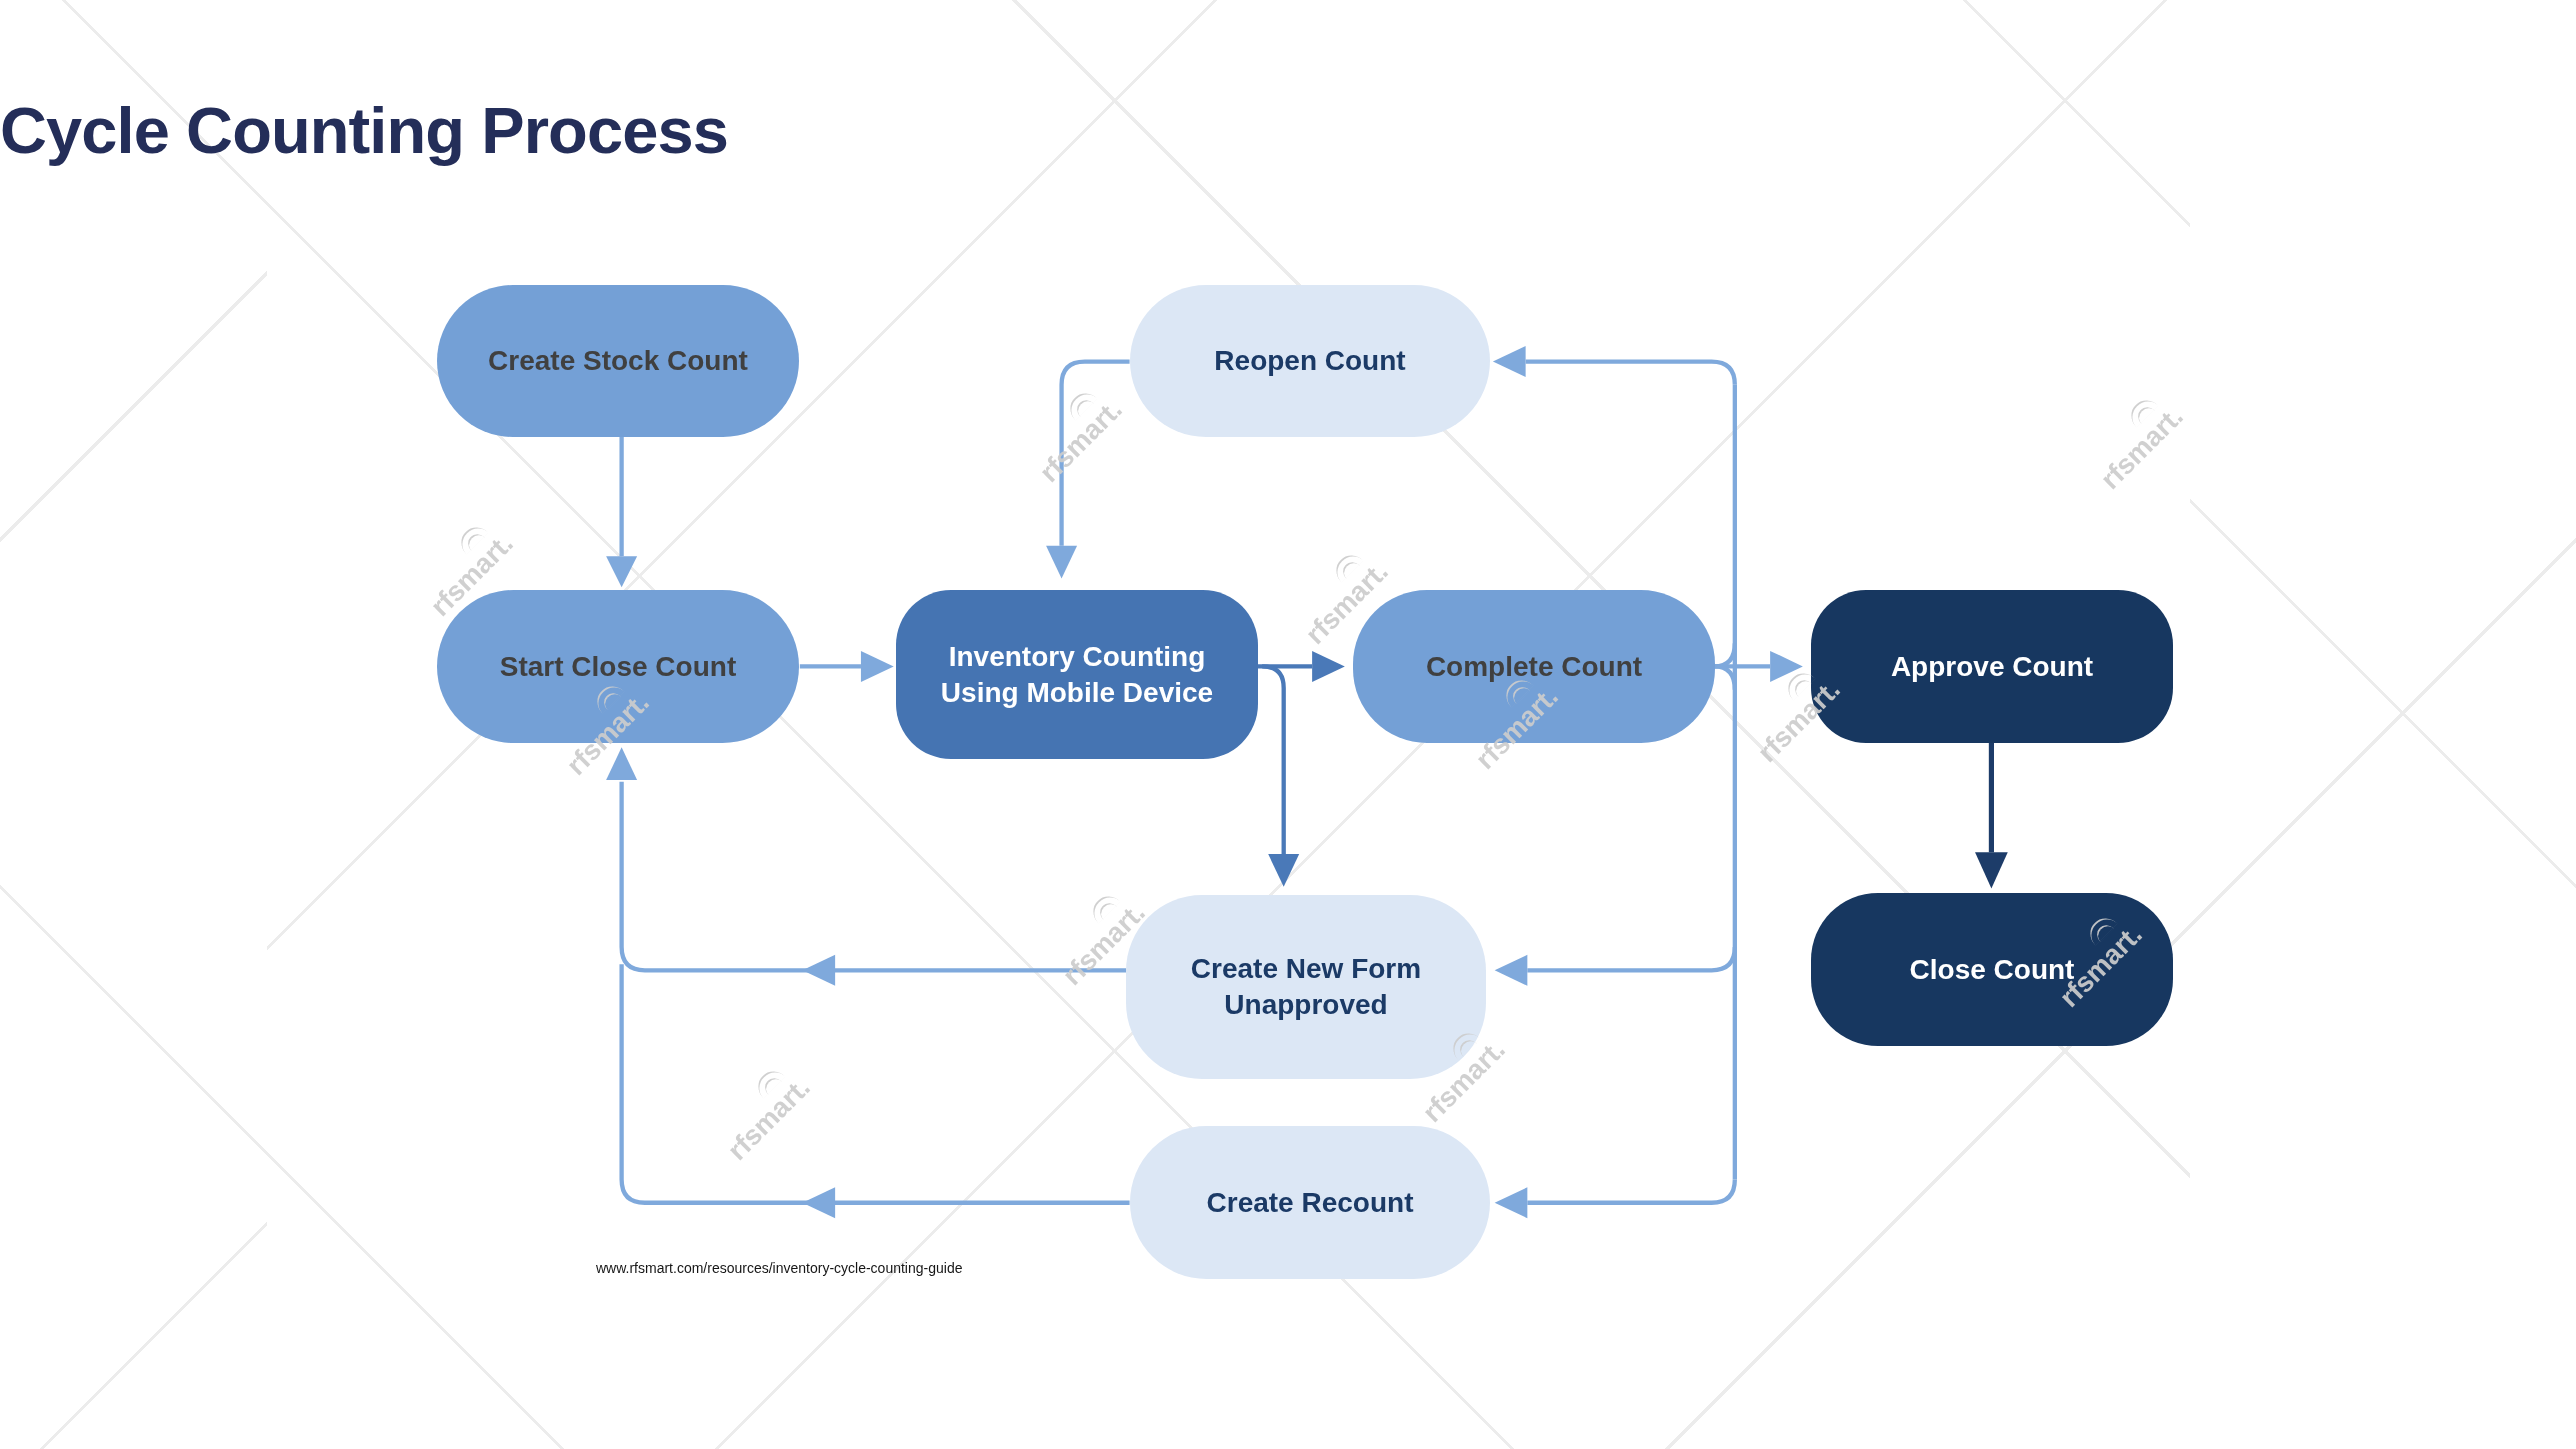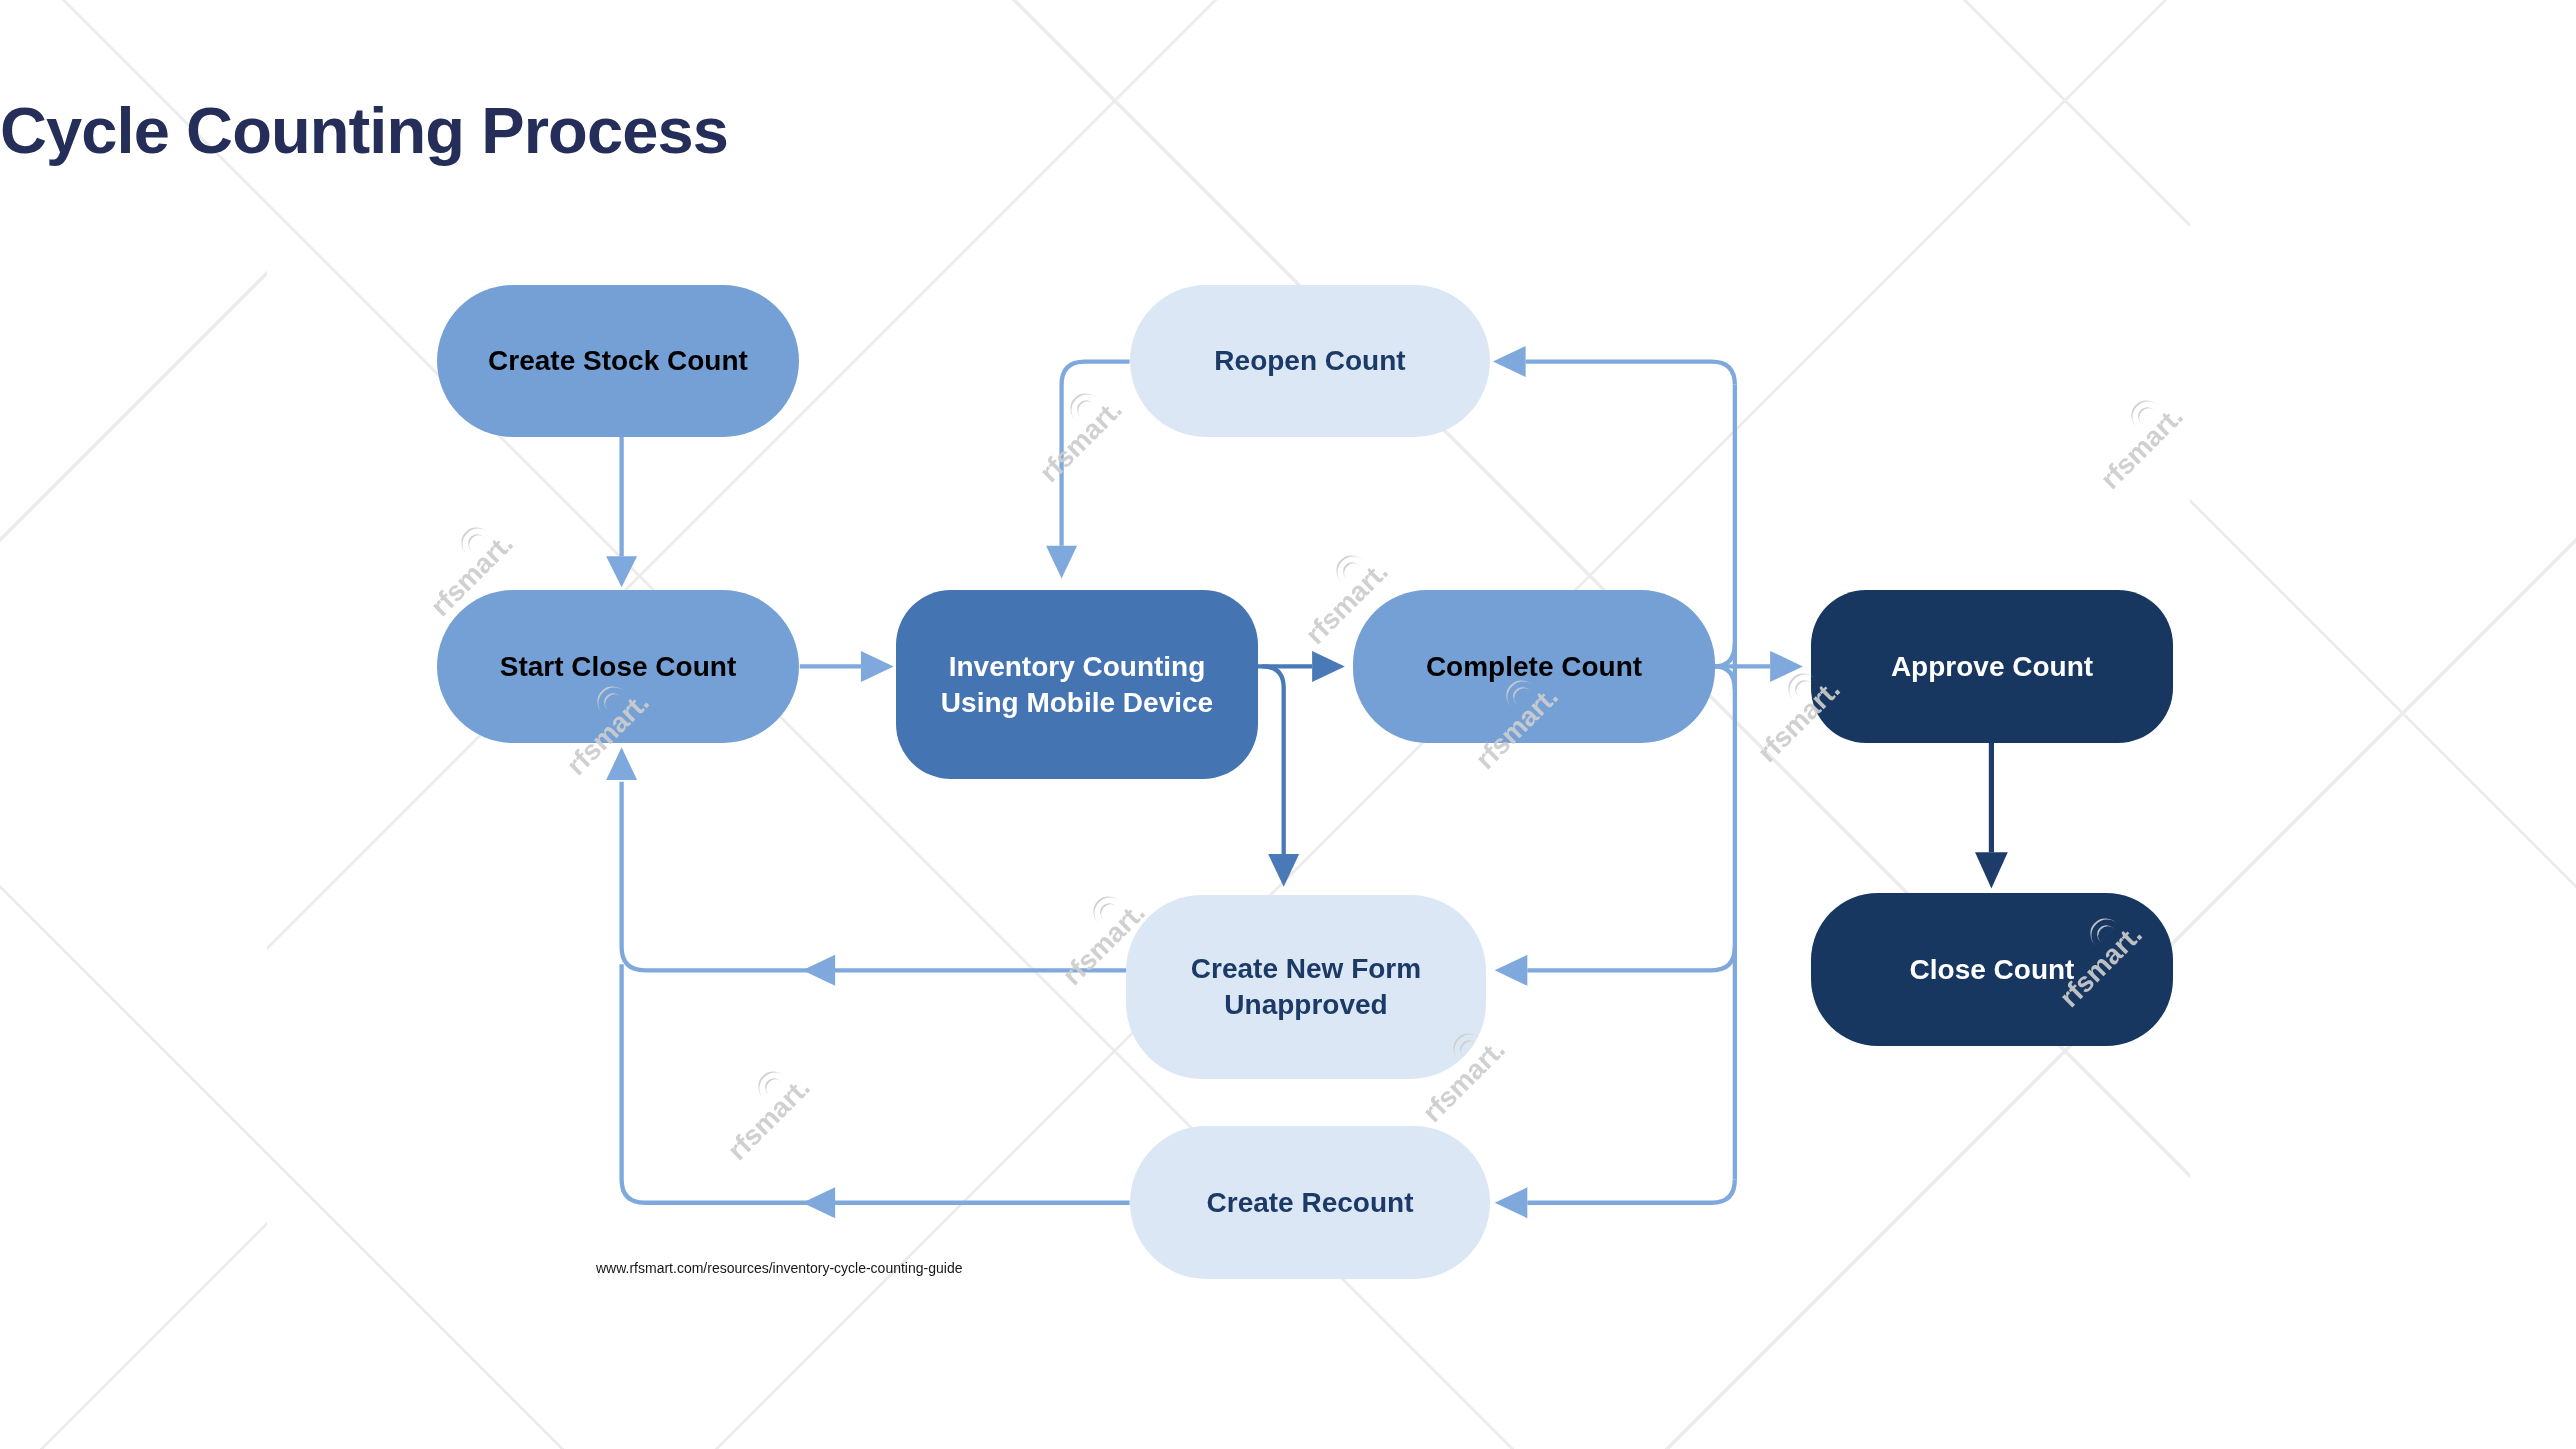--- a/index.html
+++ b/index.html
@@ -22,28 +22,28 @@
   .edge-dark{stroke:#4a79b8;stroke-width:5;fill:none;}
   .edge-navy{stroke:#1d3c69;stroke-width:6;fill:none;}
   .head-light{fill:#7fa9dc;stroke:none;}
   .head-dark{fill:#4a79b8;stroke:none;}
   .head-navy{fill:#1d3c69;stroke:none;}
   .node{
     position:absolute;display:flex;align-items:center;justify-content:center;
     text-align:center;font-weight:bold;font-size:28px;line-height:1.28;
     box-sizing:border-box;padding:0 33px;
   }
-  .n-medium{background:#74a0d6;color:#000000;}
+  .n-medium{background:#74a0d6;color:#404040;}
   .n-dark{background:#4574b2;color:#ffffff;}
   .n-light{background:#dce7f5;color:#1b3a66;}
   .n-navy{background:#173760;color:#ffffff;}
   .node-create-stock  {left:437px; top:285px; width:362px;height:152px;border-radius:76px;}
   .node-reopen        {left:1130px;top:285px; width:360px;height:152px;border-radius:76px;}
   .node-start-stock   {left:437px; top:590px; width:362px;height:153px;border-radius:77px;}
-  .node-inventory     {left:896px;top:590px; width:362px;height:189px;border-radius:55px;}
+  .node-inventory     {left:896px;top:590px; width:362px;height:169px;border-radius:55px;}
   .node-complete      {left:1353px;top:590px; width:362px;height:153px;border-radius:74px;}
   .node-approve       {left:1811px;top:590px; width:362px;height:153px;border-radius:55px;}
   .node-create-new-form{left:1126px;top:895px;width:360px;height:184px;border-radius:76px;}
   .node-close         {left:1811px;top:893px;width:362px;height:153px;border-radius:67px;}
   .node-create-recount{left:1130px;top:1126px;width:360px;height:153px;border-radius:77px;}
   .footer-url{
     position:absolute;left:596px;top:1260px;
     font-size:14px;color:#161616;
   }
   .wm{

